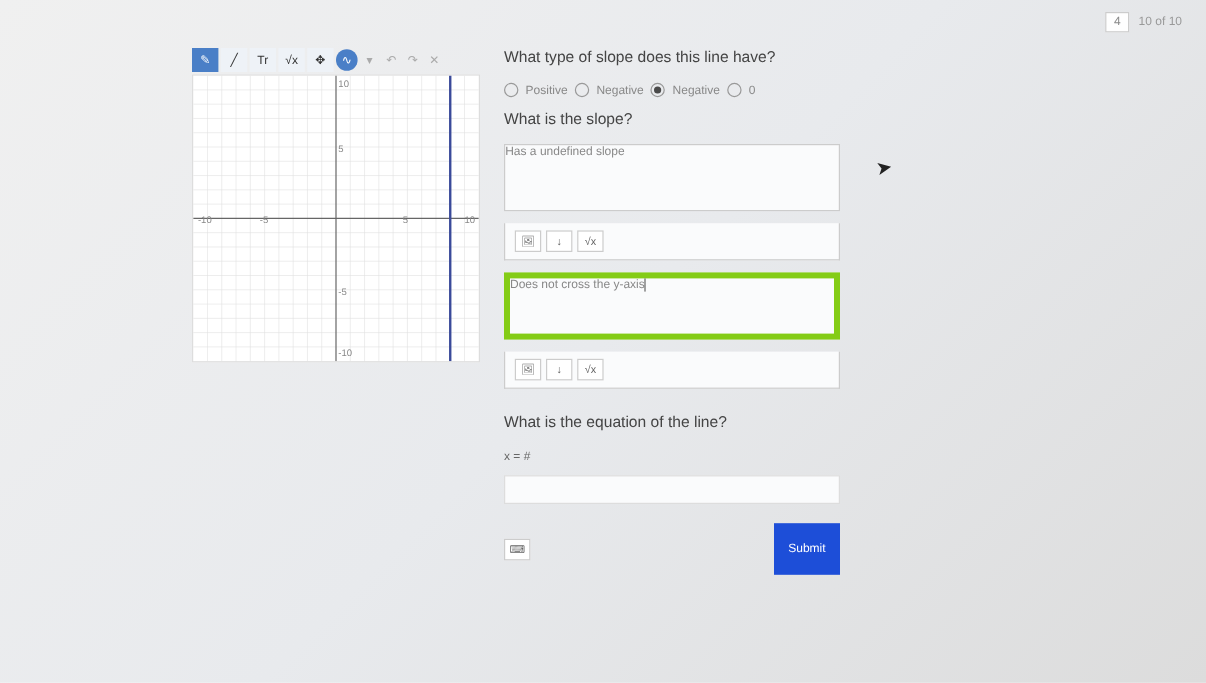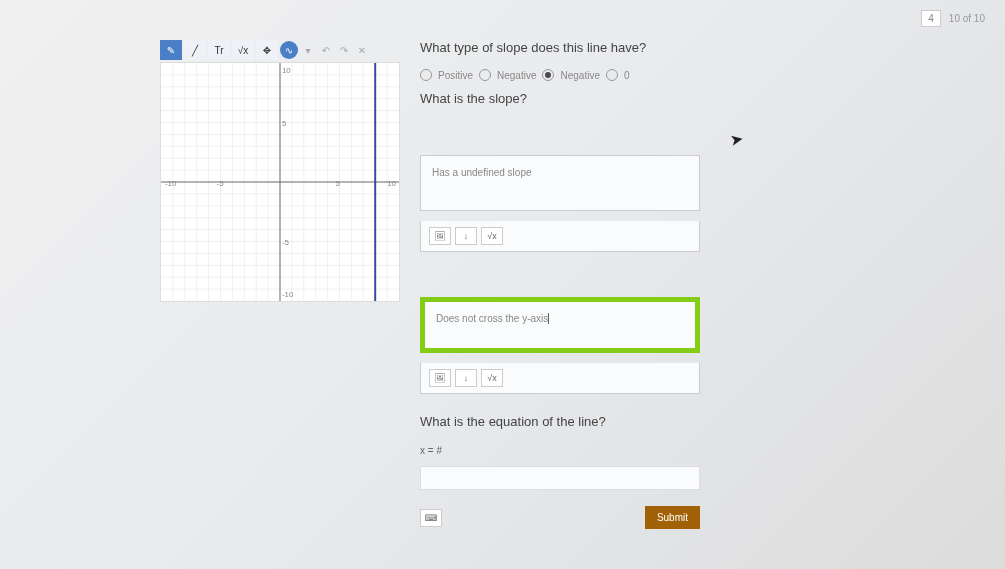--- a/index.html
+++ b/index.html
@@ -120,25 +120,24 @@
       border-radius: 50%;
       background: #4a4a4a;
     }
     .radio-label {
       font-size: 10px;
       color: #888;
     }
     .answer-box {
       border: 1px solid #ccc;
       background: #fafbfc;
-      padding: 11px;
+      padding: 0;
       min-height: 56px;
       font-size: 10px;
       color: #888;
-      margin-top: 35px;
     }
     .answer-box.active {
       border: 5px solid #84cc16;
     }
     .answer-box .cursor { border-right: 1px solid #666; animation: blink 1s infinite; }
     @keyframes blink { 50% { opacity: 0; } }
     .box-toolbar {
       display: flex;
       gap: 4px;
       padding: 6px 8px;
@@ -169,24 +168,24 @@
       border: 1px solid #ddd;
       background: #fafbfc;
     }
     .bottom-row {
       display: flex;
       justify-content: space-between;
       align-items: center;
       margin-top: 6px;
     }
     .submit-btn {
-      background: #a16207;
+      background: #1d4ed8;
       color: #fff;
       border: none;
-      padding: 6px 12px;
+      padding: 16px 12px;
       font-size: 10px;
       cursor: pointer;
     }
     .cursor-arrow {
       position: absolute;
       top: 130px;
       left: 730px;
       font-size: 16px;
       color: #222;
       transform: rotate(-10deg);

